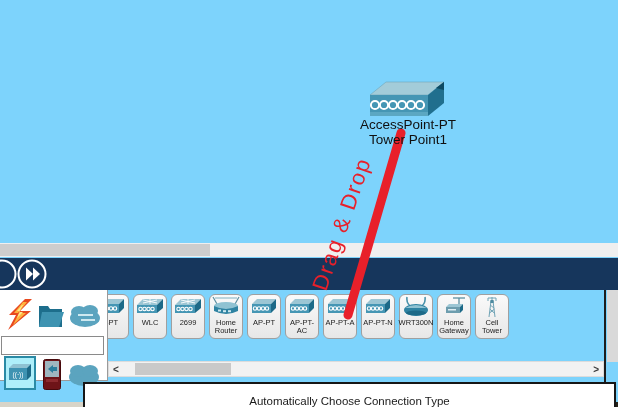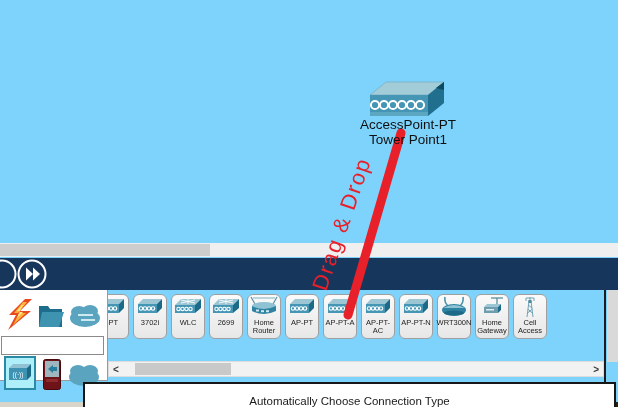--- a/index.html
+++ b/index.html
@@ -156,34 +156,20 @@
           <g fill="none" stroke="#fff" stroke-width="1.1">
             <circle cx="8" cy="13.5" r="1.7"></circle>
             <circle cx="12" cy="13.5" r="1.7"></circle>
             <circle cx="16" cy="13.5" r="1.7"></circle>
             <circle cx="20" cy="13.5" r="1.7"></circle>
           </g>
         </svg>
       <span class="dev-label">-PT</span>
     </div>
 
-    <div class="dev-btn">
-      <svg class="dev-icon" viewBox="0 0 34 24">
-          <polygon points="5,9 10,4 29,4 24,9" fill="#9cc6d4"></polygon>
-          <polygon points="24,9 29,4 29,13 24,18" fill="#1d6a88"></polygon>
-          <rect x="5" y="9" width="19" height="9" fill="#4596b4"></rect>
-          <g fill="none" stroke="#fff" stroke-width="1.1">
-            <circle cx="8" cy="13.5" r="1.7"></circle>
-            <circle cx="12" cy="13.5" r="1.7"></circle>
-            <circle cx="16" cy="13.5" r="1.7"></circle>
-            <circle cx="20" cy="13.5" r="1.7"></circle>
-          </g>
-        </svg>
-      <span class="dev-label">3702i</span>
-    </div>
 
     <div class="dev-btn">
       <svg class="dev-icon" viewBox="0 0 34 24">
           <polygon points="4,10 10,4 30,4 24,10" fill="#9cc6d4"></polygon>
           <g stroke="#fff" stroke-width="0.9" fill="none">
             <path d="M10,8 L24,5"></path>
             <path d="M10,5 L24,8"></path>
             <path d="M17,4 L17,9"></path>
           </g>
           <polygon points="24,10 30,4 30,13 24,18" fill="#1d6a88"></polygon>
@@ -254,36 +240,36 @@
           <polygon points="5,9 10,4 29,4 24,9" fill="#9cc6d4"></polygon>
           <polygon points="24,9 29,4 29,13 24,18" fill="#1d6a88"></polygon>
           <rect x="5" y="9" width="19" height="9" fill="#4596b4"></rect>
           <g fill="none" stroke="#fff" stroke-width="1.1">
             <circle cx="8" cy="13.5" r="1.7"></circle>
             <circle cx="12" cy="13.5" r="1.7"></circle>
             <circle cx="16" cy="13.5" r="1.7"></circle>
             <circle cx="20" cy="13.5" r="1.7"></circle>
           </g>
         </svg>
+      <span class="dev-label">AP-PT-AC</span>
+    </div>
+
+    <div class="dev-btn">
+      <svg class="dev-icon" viewBox="0 0 34 24">
+          <polygon points="5,9 10,4 29,4 24,9" fill="#9cc6d4"></polygon>
+          <polygon points="24,9 29,4 29,13 24,18" fill="#1d6a88"></polygon>
+          <rect x="5" y="9" width="19" height="9" fill="#4596b4"></rect>
+          <g fill="none" stroke="#fff" stroke-width="1.1">
+            <circle cx="8" cy="13.5" r="1.7"></circle>
+            <circle cx="12" cy="13.5" r="1.7"></circle>
+            <circle cx="16" cy="13.5" r="1.7"></circle>
+            <circle cx="20" cy="13.5" r="1.7"></circle>
+          </g>
+        </svg>
       <span class="dev-label">AP-PT-A</span>
-    </div>
-
-    <div class="dev-btn">
-      <svg class="dev-icon" viewBox="0 0 34 24">
-          <polygon points="5,9 10,4 29,4 24,9" fill="#9cc6d4"></polygon>
-          <polygon points="24,9 29,4 29,13 24,18" fill="#1d6a88"></polygon>
-          <rect x="5" y="9" width="19" height="9" fill="#4596b4"></rect>
-          <g fill="none" stroke="#fff" stroke-width="1.1">
-            <circle cx="8" cy="13.5" r="1.7"></circle>
-            <circle cx="12" cy="13.5" r="1.7"></circle>
-            <circle cx="16" cy="13.5" r="1.7"></circle>
-            <circle cx="20" cy="13.5" r="1.7"></circle>
-          </g>
-        </svg>
-      <span class="dev-label">AP-PT-AC</span>
     </div>
 
     <div class="dev-btn">
       <svg class="dev-icon" viewBox="0 0 34 24">
           <polygon points="5,9 10,4 29,4 24,9" fill="#9cc6d4"></polygon>
           <polygon points="24,9 29,4 29,13 24,18" fill="#1d6a88"></polygon>
           <rect x="5" y="9" width="19" height="9" fill="#4596b4"></rect>
           <g fill="none" stroke="#fff" stroke-width="1.1">
             <circle cx="8" cy="13.5" r="1.7"></circle>
             <circle cx="12" cy="13.5" r="1.7"></circle>
@@ -327,21 +313,21 @@
             <line x1="14.8" y1="14" x2="19.3" y2="18"></line>
             <line x1="15.2" y1="10" x2="19" y2="13"></line>
             <line x1="17" y1="6" x2="17" y2="2"></line>
             <line x1="13" y1="3" x2="21" y2="3"></line>
             <line x1="13" y1="3" x2="13" y2="6"></line>
             <line x1="21" y1="3" x2="21" y2="6"></line>
           </g>
           <rect x="15.4" y="5" width="3.2" height="3" fill="#4d8ba0"></rect>
         </svg>
       <span class="dev-label">Cell
-Access</span>
+Tower</span>
     </div>
   </div>
 
   <div class="abs pal-scrollbar">
     <span class="scroll-arrow" style="left:4px;">&lt;</span>
     <div class="abs pal-thumb"></div>
     <span class="scroll-arrow" style="right:4px;">&gt;</span>
   </div>
 
   <div class="abs right-divider"></div>

